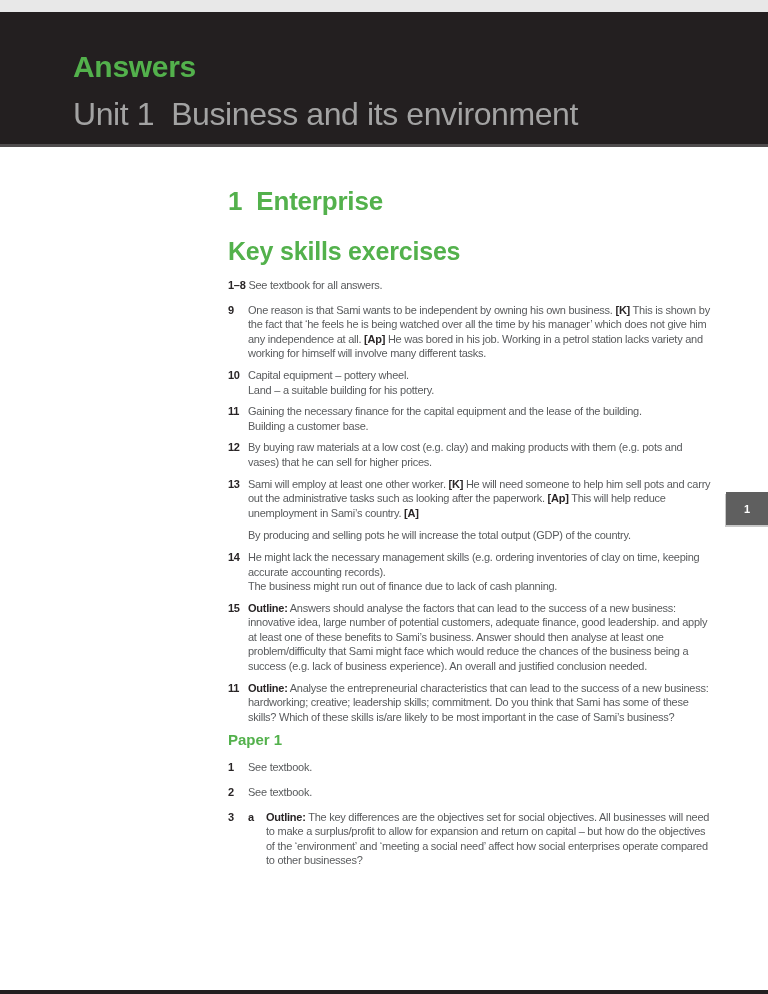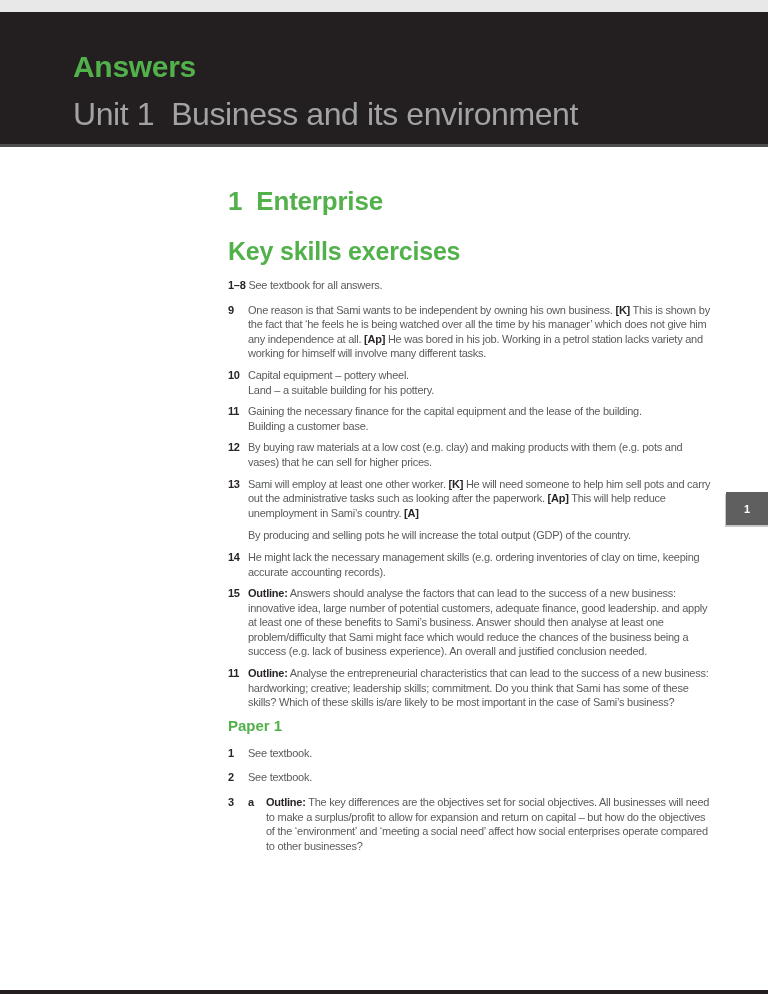--- a/index.html
+++ b/index.html
@@ -142,20 +142,21 @@
           <span class="num">13</span>
           <div class="body">
             <p><span>Sami will employ at least one other worker. </span><strong>[K]</strong><span> He will need someone to help him sell pots and carry out the administrative tasks such as looking after the paperwork. </span><strong>[Ap]</strong><span> This will help reduce unemployment in Sami’s country. </span><strong>[A]</strong></p>
             <p class="gap"><span>By producing and selling pots he will increase the total output (GDP) of the country.</span></p>
           </div>
         </div>
         <div class="item">
           <span class="num">14</span>
           <div class="body">
             <p><span>He might lack the necessary management skills (e.g. ordering inventories of clay on time, keeping accurate accounting records).</span></p>
+            <p><span>The business might run out of finance due to lack of cash planning.</span></p>
           </div>
         </div>
         <div class="item">
           <span class="num">15</span>
           <div class="body">
             <p><strong>Outline:</strong><span> Answers should analyse the factors that can lead to the success of a new business: innovative idea, large number of potential customers, adequate finance, good leadership. and apply at least one of these benefits to Sami’s business. Answer should then analyse at least one problem/difficulty that Sami might face which would reduce the chances of the business being a success (e.g. lack of business experience). An overall and justified conclusion needed.</span></p>
           </div>
         </div>
         <div class="item">
           <span class="num">11</span>

